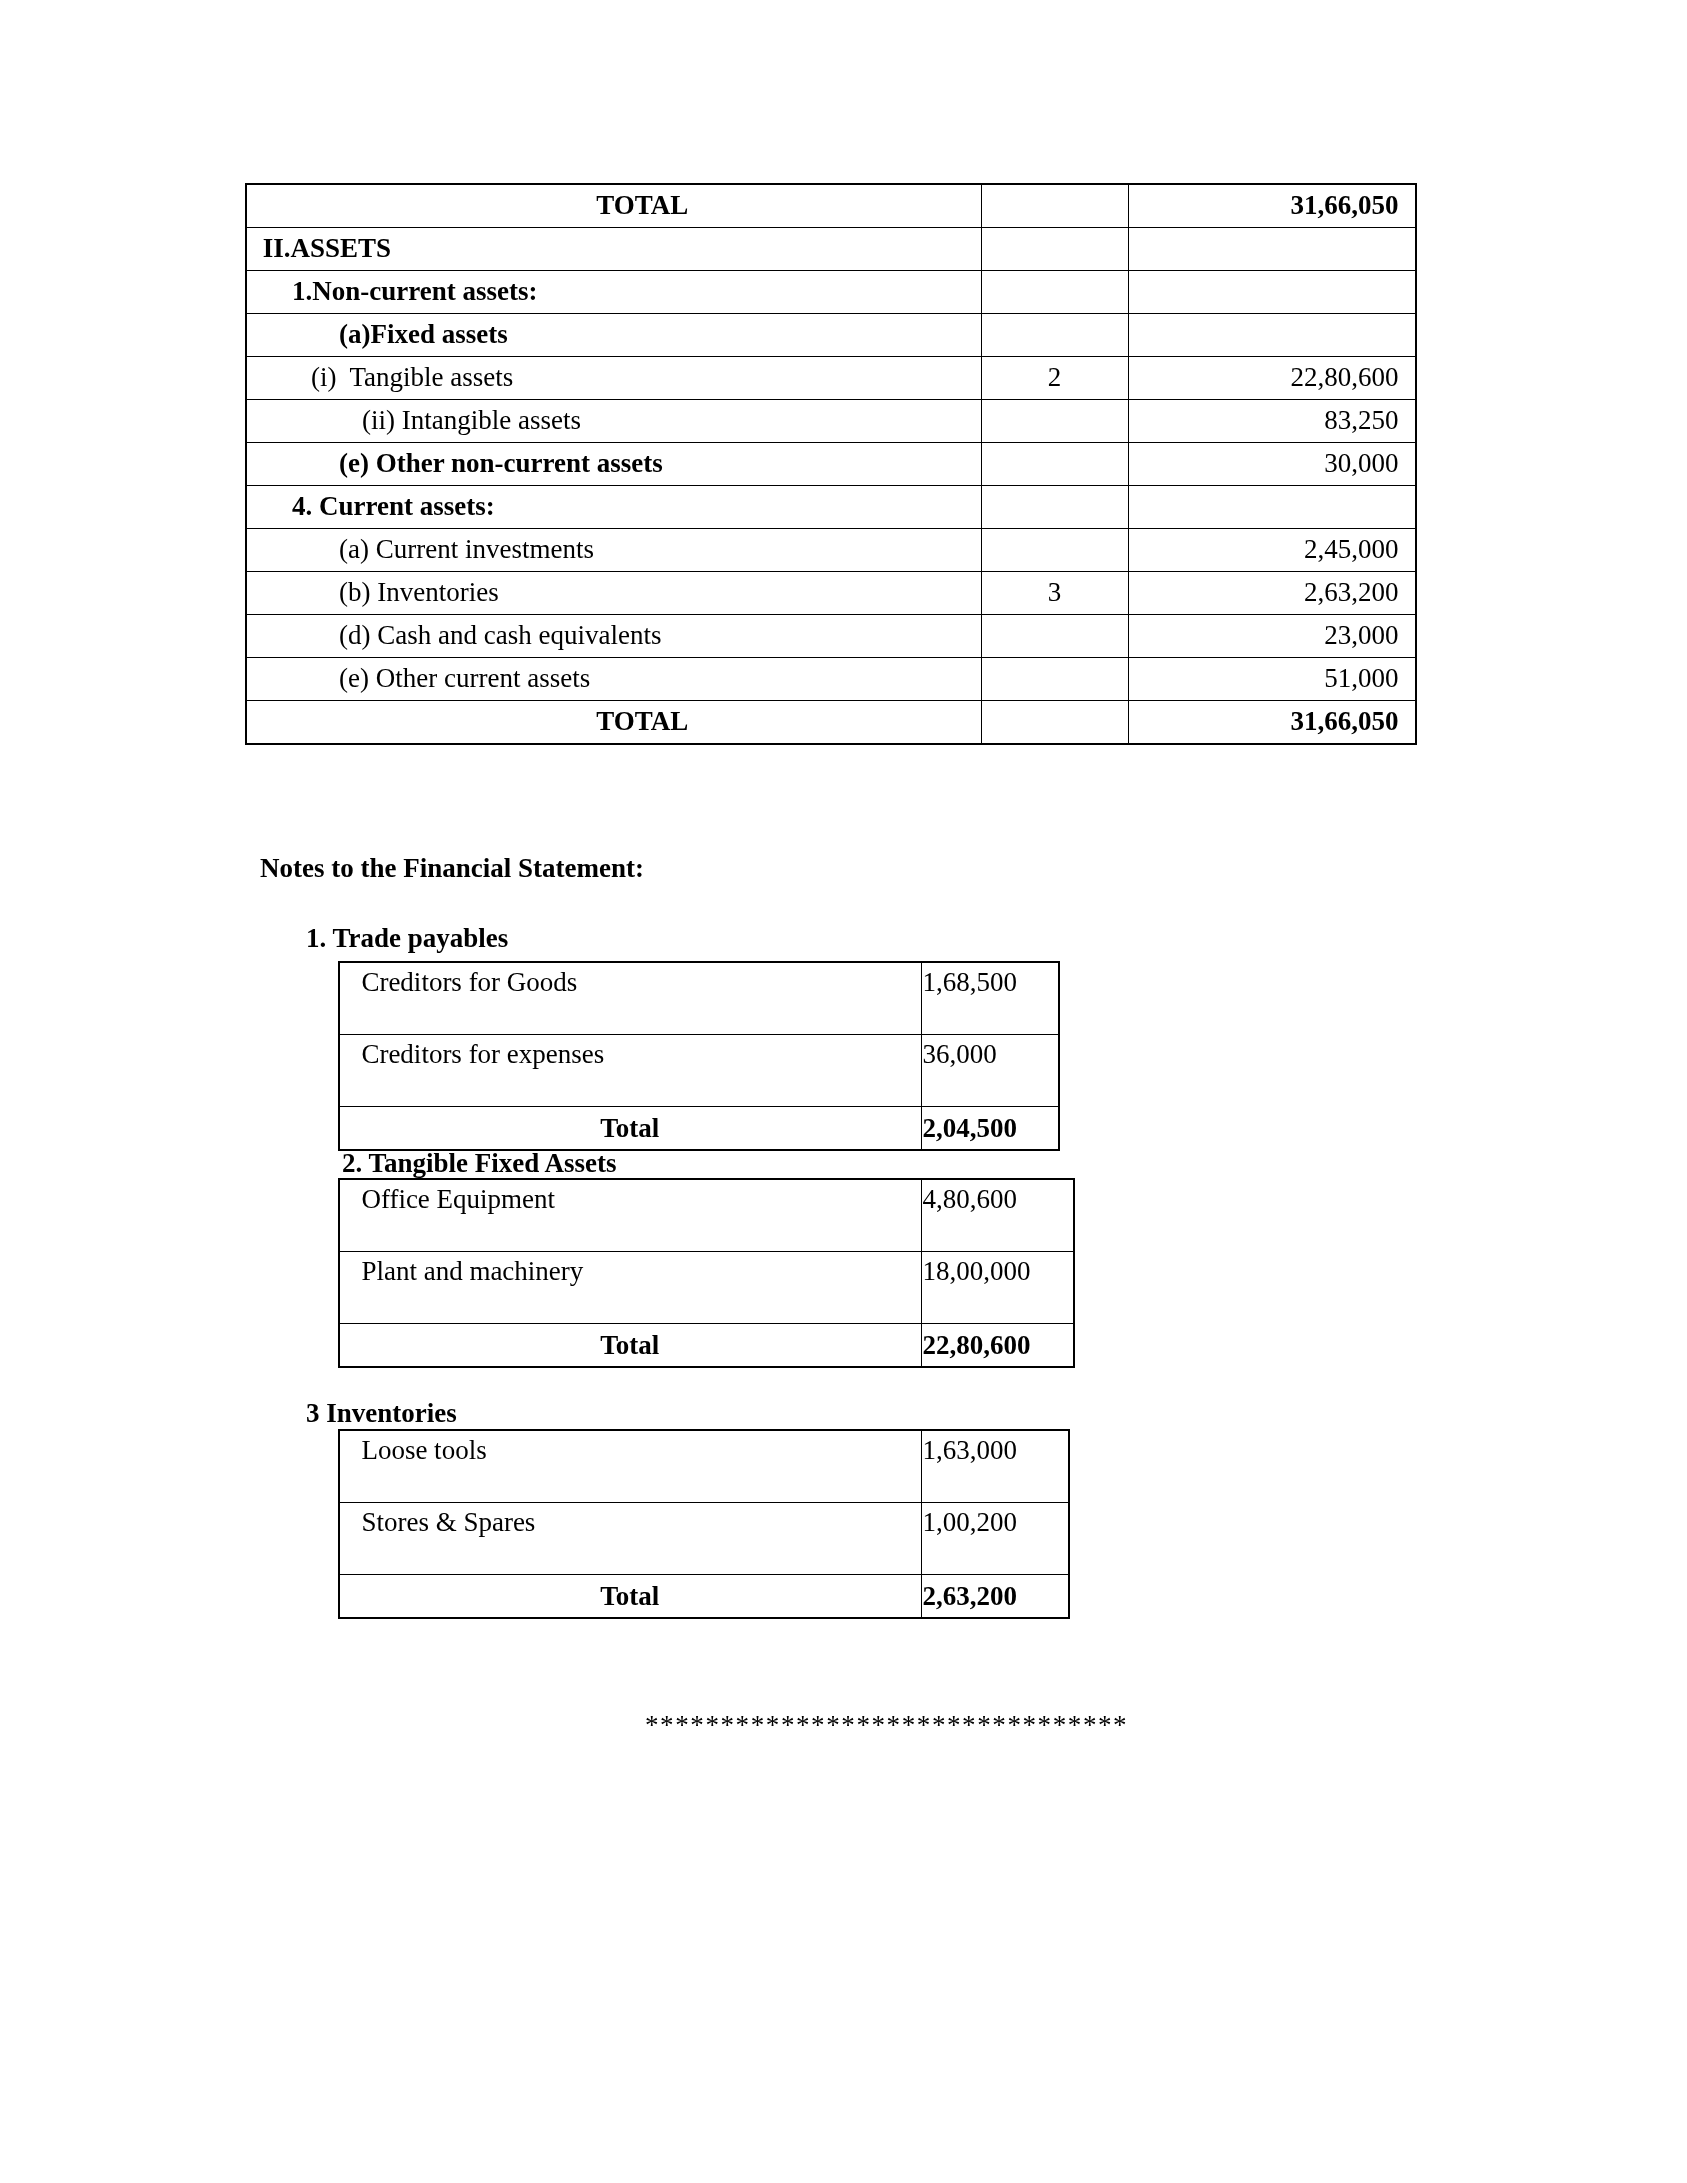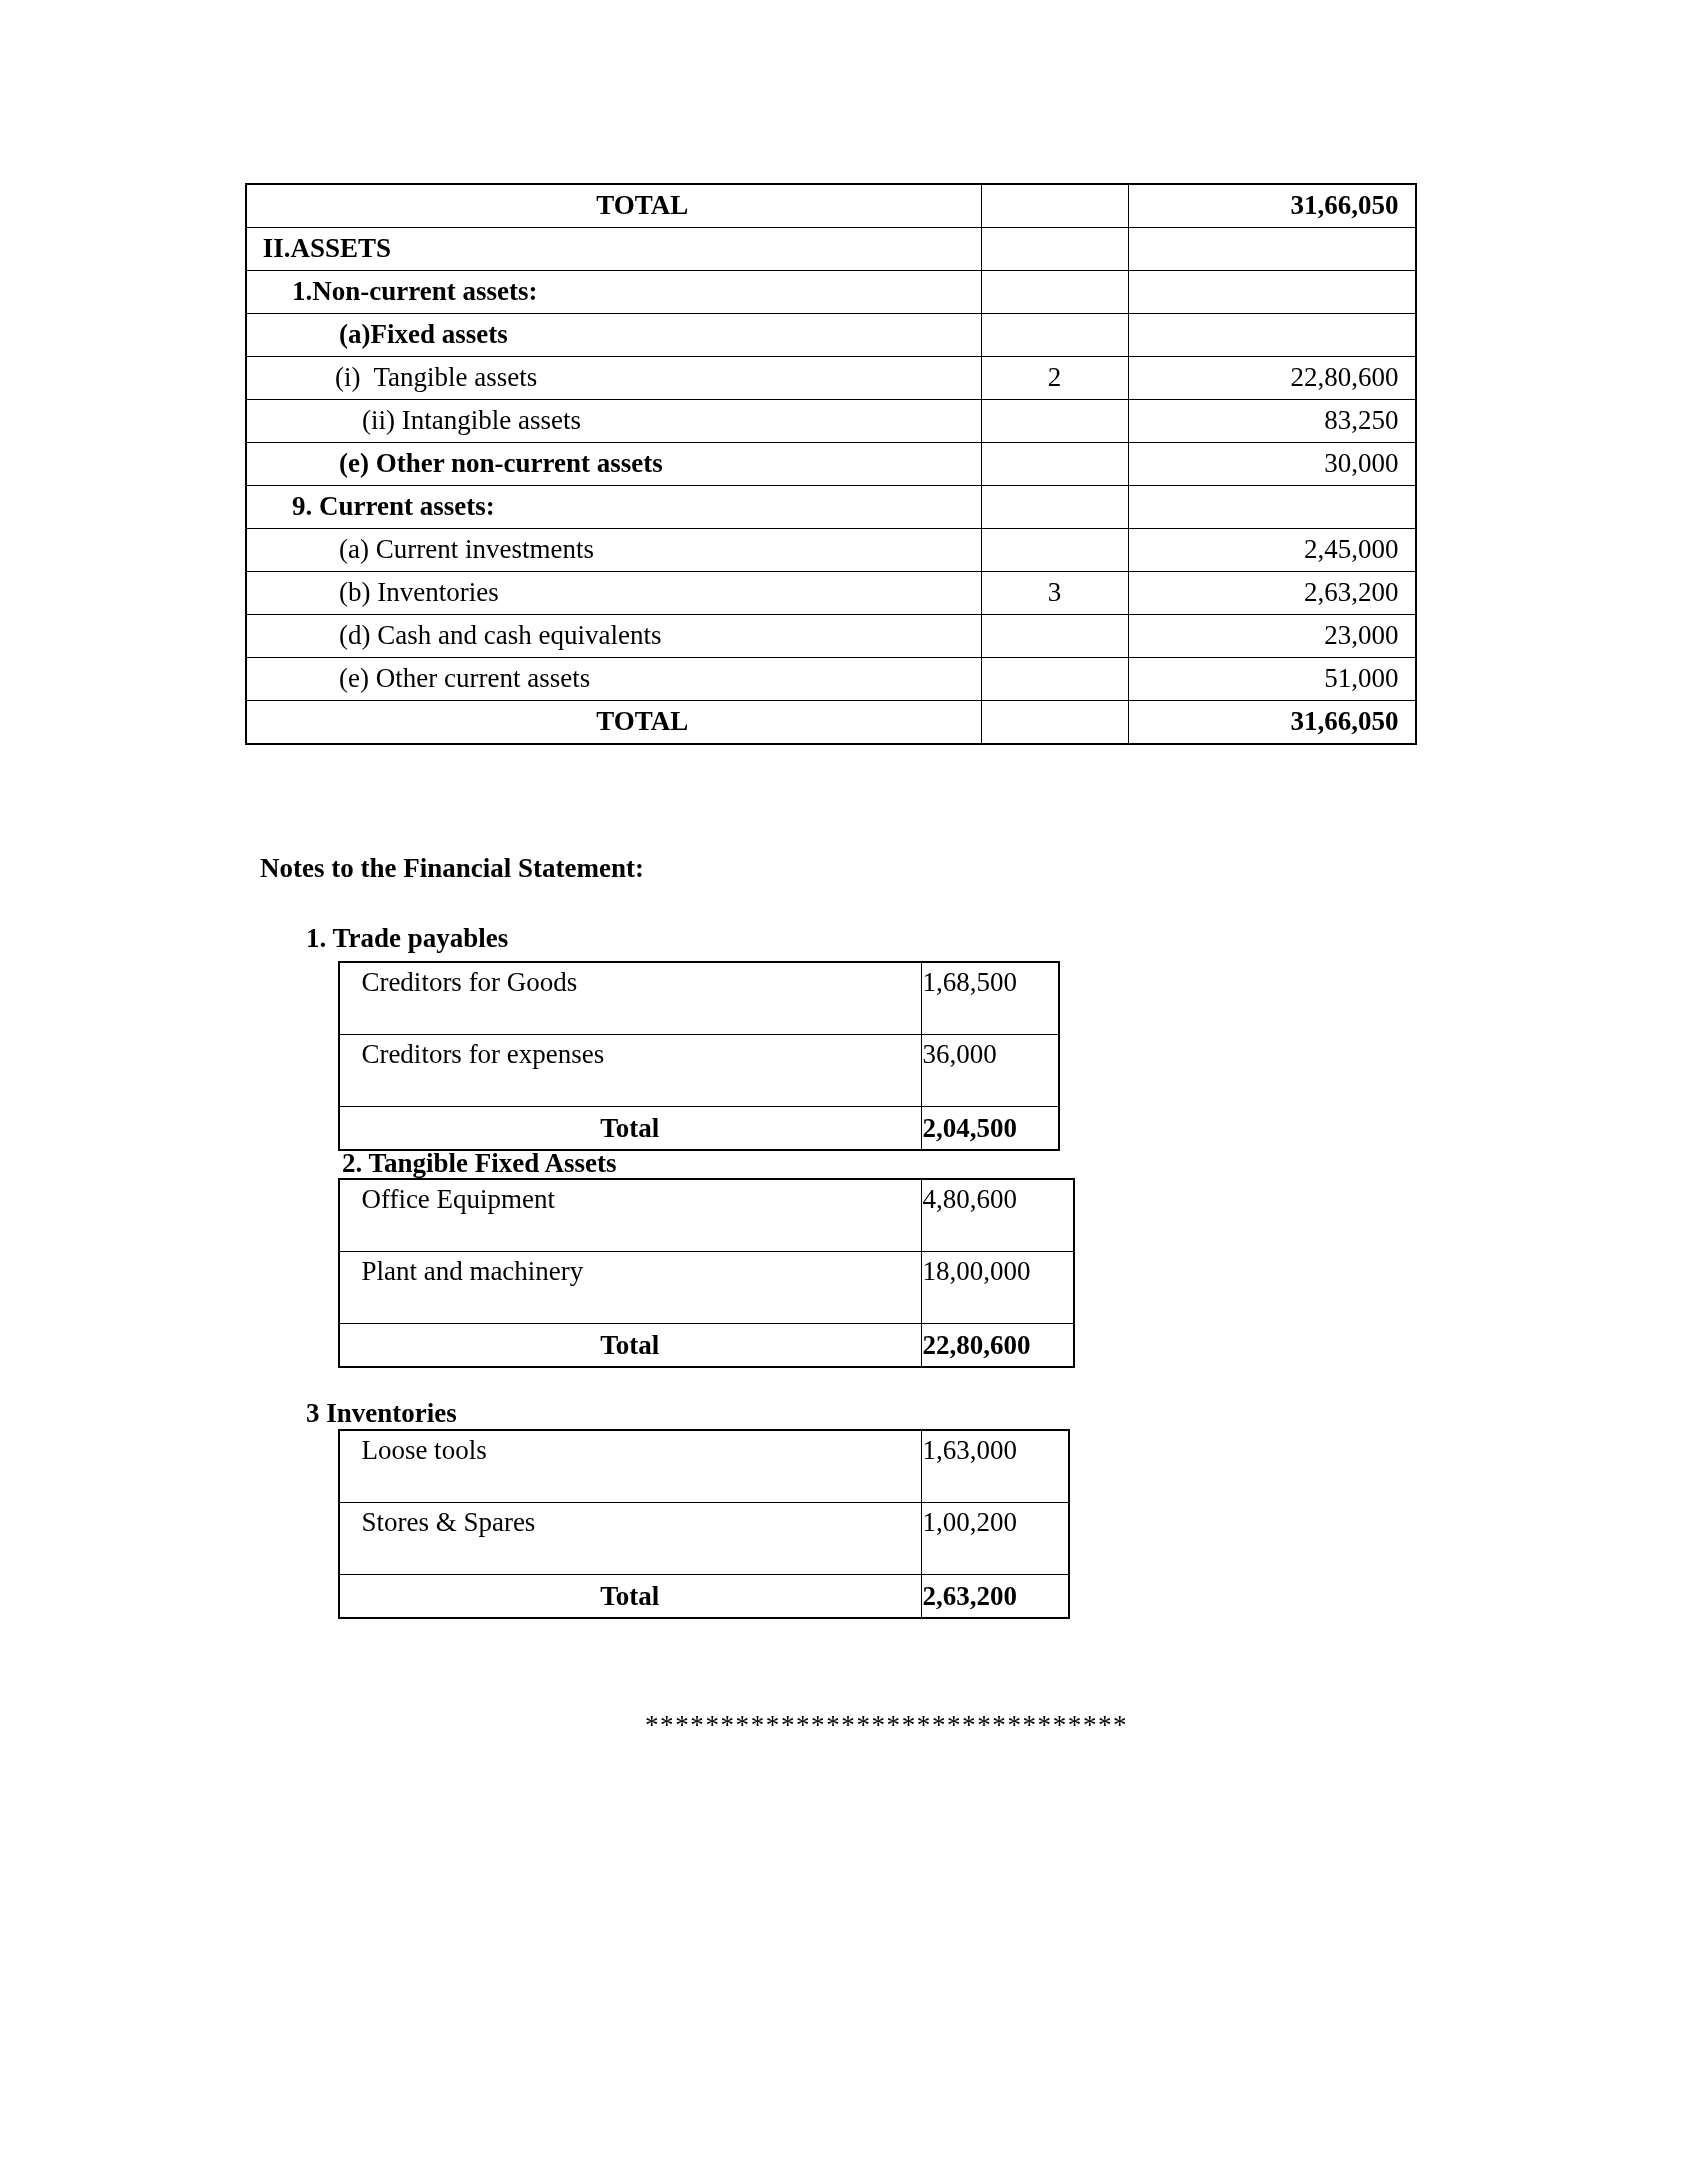--- a/index.html
+++ b/index.html
@@ -19,21 +19,21 @@
   }
   .lbl { white-space:pre-wrap; }
   .amt { text-align:right; padding-right:16.5px; }
   .notec { text-align:center; }
   .b { font-weight:bold; }
   .ctr { text-align:center; padding-left:58px; }
   .pl19 { padding-left:15.7px; }
   .pl55 { padding-left:45px; }
   .pl112 { padding-left:92px; }
   .pl139 { padding-left:115px; }
-  .pl150 { padding-left:88px; }
+  .pl150 { padding-left:64px; }
 
   
   .nt { border:2.5px solid #000; }
   .nt td { border:1.6px solid #000; font-size:27px; overflow:hidden; line-height:1.15; }
   .nt tr.data td { height:66px; vertical-align:top; padding-top:4.1px; }
   .nt tr.tot  td { height:40px; vertical-align:middle; }
   .nlbl { padding-left:21.4px; white-space:pre-wrap; }
   .namt { text-align:left; padding-right:15px; }
   .nt tr.tot .nlbl { text-align:center; padding-left:0; font-weight:bold; }
   .nt tr.tot .namt { font-weight:bold; }
@@ -84,21 +84,21 @@
           <td class="lbl pl139">(ii) Intangible assets</td>
           <td class="notec"></td>
           <td class="amt">83,250</td>
         </tr>
         <tr>
           <td class="lbl b pl112">(e) Other non-current assets</td>
           <td class="notec"></td>
           <td class="amt">30,000</td>
         </tr>
         <tr>
-          <td class="lbl b pl55">9. Current assets:</td>
+          <td class="lbl b pl55">4. Current assets:</td>
           <td class="notec"></td>
           <td class="amt"></td>
         </tr>
         <tr>
           <td class="lbl pl112">(a) Current investments</td>
           <td class="notec"></td>
           <td class="amt">2,45,000</td>
         </tr>
         <tr>
           <td class="lbl pl112">(b) Inventories</td>

